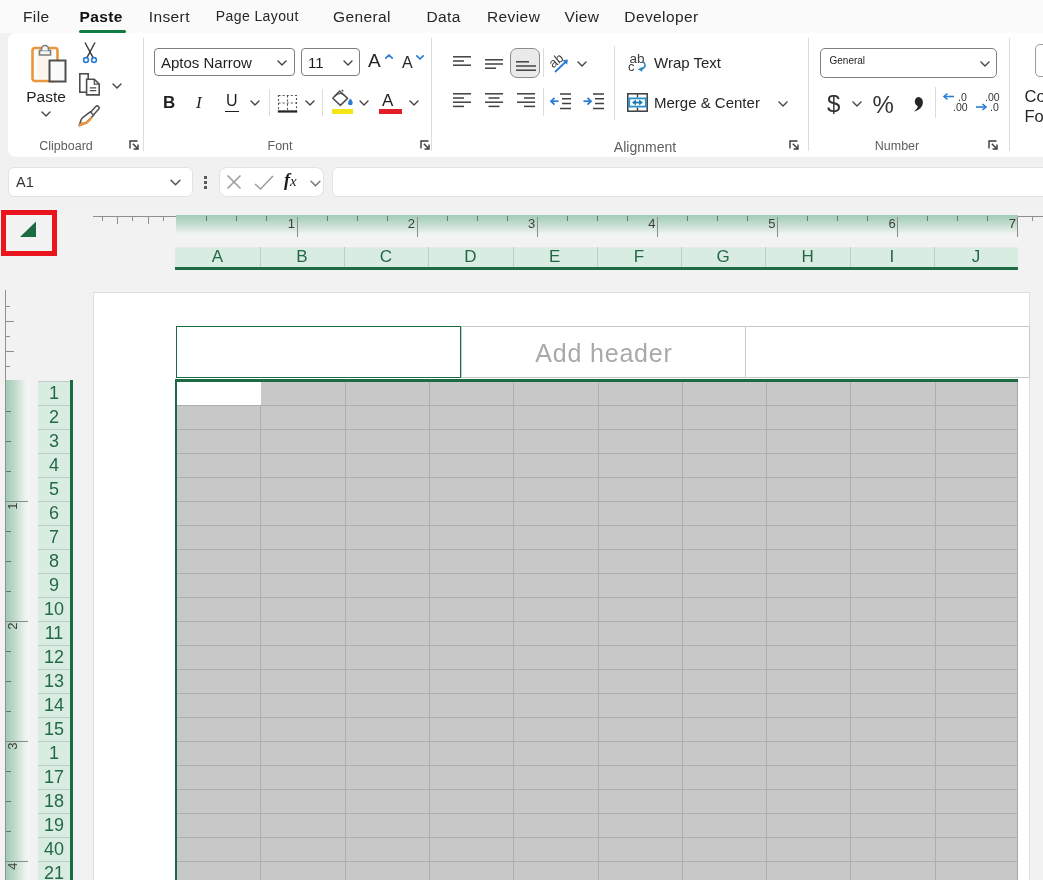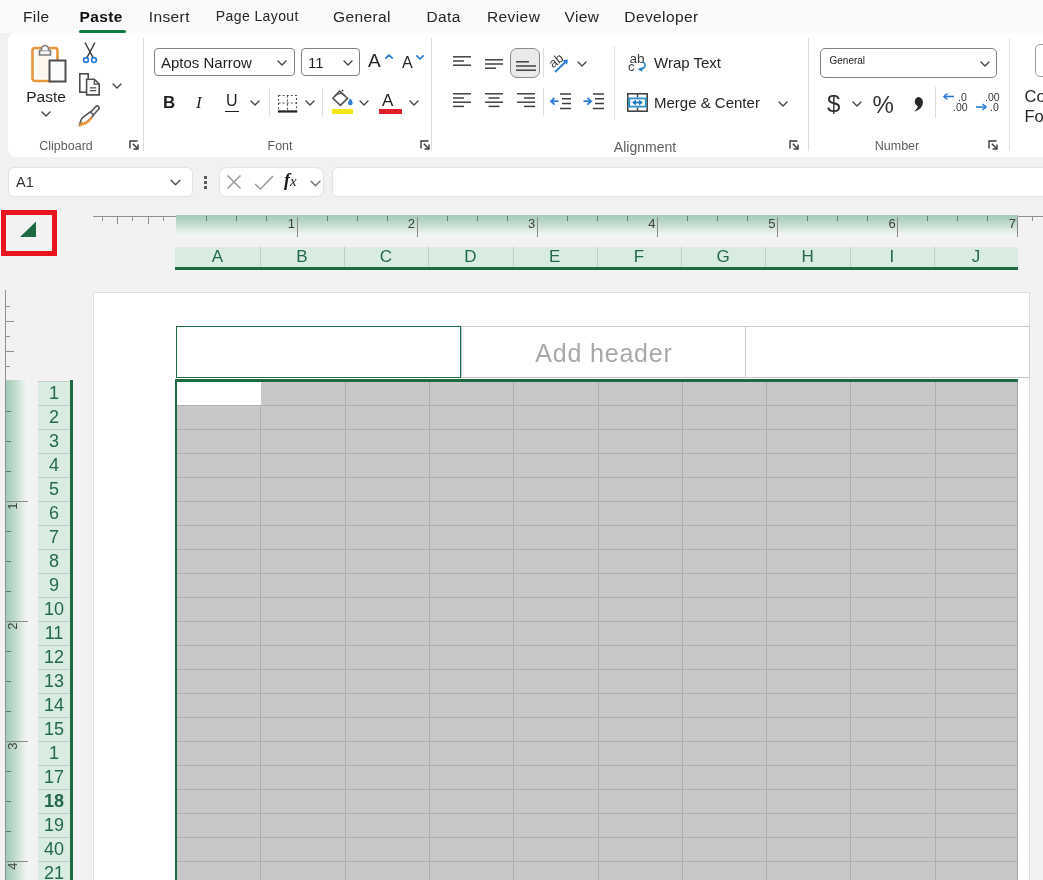--- a/index.html
+++ b/index.html
@@ -374,21 +374,21 @@
 <div class="t" style="left:54px;top:669.3px;height:24px;line-height:24px;transform:translateX(-50%);font-size:18px;color:#24684a;">13</div>
 <div style="left:38px;top:668.5px;width:32px;height:1px;background:#c3cdc7;"></div>
 <div class="t" style="left:54px;top:693.3px;height:24px;line-height:24px;transform:translateX(-50%);font-size:18px;color:#24684a;">14</div>
 <div style="left:38px;top:692.5px;width:32px;height:1px;background:#c3cdc7;"></div>
 <div class="t" style="left:54px;top:717.3px;height:24px;line-height:24px;transform:translateX(-50%);font-size:18px;color:#24684a;">15</div>
 <div style="left:38px;top:716.5px;width:32px;height:1px;background:#c3cdc7;"></div>
 <div class="t" style="left:54px;top:741.3px;height:24px;line-height:24px;transform:translateX(-50%);font-size:18px;color:#24684a;">1</div>
 <div style="left:38px;top:740.5px;width:32px;height:1px;background:#c3cdc7;"></div>
 <div class="t" style="left:54px;top:765.3px;height:24px;line-height:24px;transform:translateX(-50%);font-size:18px;color:#24684a;">17</div>
 <div style="left:38px;top:764.5px;width:32px;height:1px;background:#c3cdc7;"></div>
-<div class="t" style="left:54px;top:789.3px;height:24px;line-height:24px;transform:translateX(-50%);font-size:18px;color:#24684a;font-weight:bold;">18</div>
+<div class="t" style="left:54px;top:789.3px;height:24px;line-height:24px;transform:translateX(-50%);font-size:18px;color:#24684a;">18</div>
 <div style="left:38px;top:788.5px;width:32px;height:1px;background:#c3cdc7;"></div>
 <div class="t" style="left:54px;top:813.3px;height:24px;line-height:24px;transform:translateX(-50%);font-size:18px;color:#24684a;">19</div>
 <div style="left:38px;top:812.5px;width:32px;height:1px;background:#c3cdc7;"></div>
 <div class="t" style="left:54px;top:837.3px;height:24px;line-height:24px;transform:translateX(-50%);font-size:18px;color:#24684a;">40</div>
 <div style="left:38px;top:836.5px;width:32px;height:1px;background:#c3cdc7;"></div>
 <div class="t" style="left:54px;top:861.3px;height:24px;line-height:24px;transform:translateX(-50%);font-size:18px;color:#24684a;">21</div>
 <div style="left:38px;top:860.5px;width:32px;height:1px;background:#c3cdc7;"></div>
 <div style="left:70px;top:379.5px;width:2.6px;height:501px;background:#1d6b42;"></div>
 <div style="left:92.5px;top:292.4px;width:937.5px;height:588px;background:#fff;border:1px solid #dedede;border-bottom:none;"></div>
 <div style="left:460.5px;top:326px;width:285px;height:51.5px;background:#fff;border:1px solid #c9c9c9;"></div>

